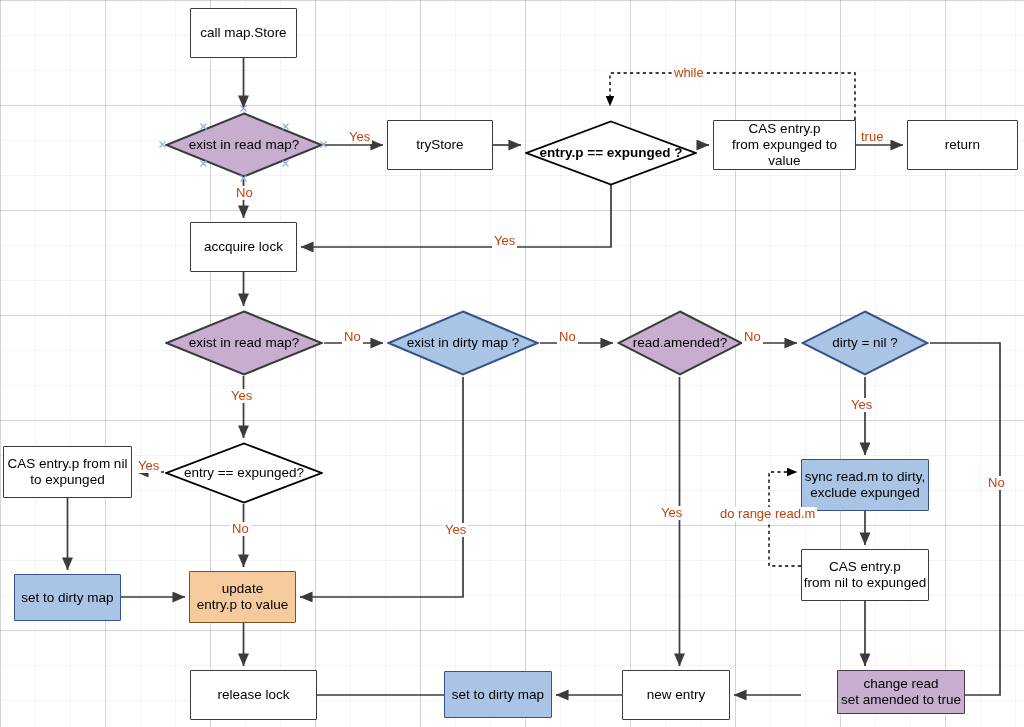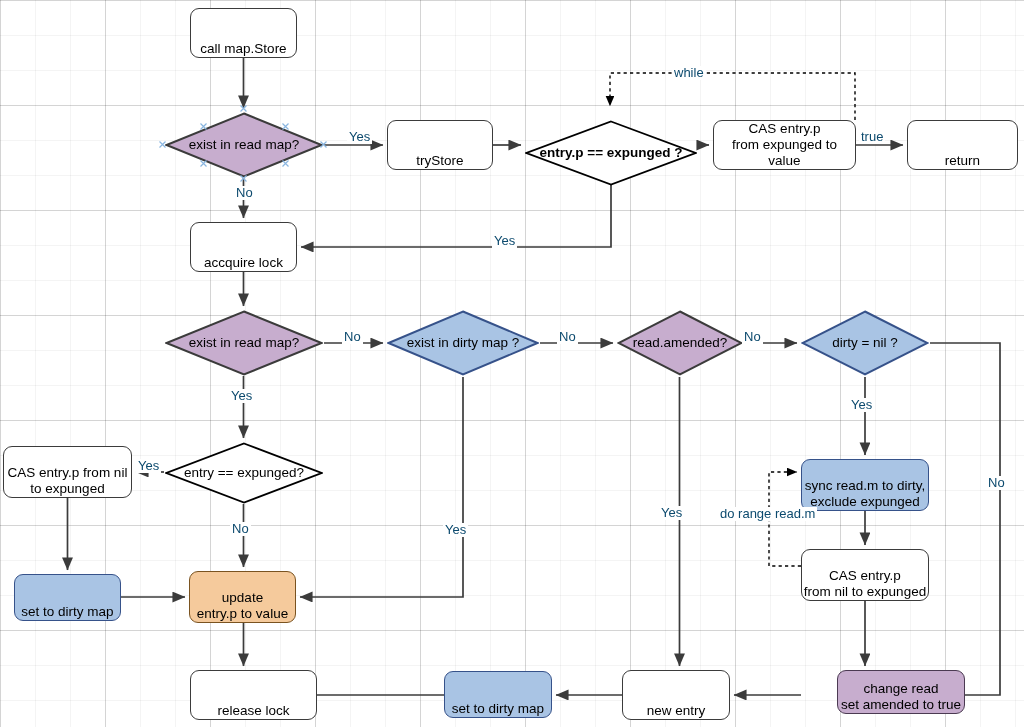--- a/index.html
+++ b/index.html
@@ -37,23 +37,22 @@
     justify-content: center;
     text-align: center;
     color: #000000;
     font-size: 13.5px;
     line-height: 16px;
     white-space: pre-line;
     z-index: 3;
   }
   .rect {
     border: 1.6px solid #3b3b3b;
-    border-radius: 9px;
+    border-radius: 1px;
     background: #ffffff;
-    align-items: flex-end;
   }
   .rect.fill-blue   { background: #a9c4e4; border-color: #36528a; }
   .rect.fill-orange { background: #f5ca9c; border-color: #7a5320; }
   .rect.fill-purple { background: #c7adce; border-color: #4b3a52; }
 
   .diamond {
     background: transparent;
     border: none;
     align-items: center;
   }
@@ -67,21 +66,21 @@
     position: relative;
     z-index: 2;
     padding: 0 4px;
   }
 
   .edge-label {
     position: absolute;
     font-family: "Liberation Sans", sans-serif;
     font-size: 13px;
     line-height: 14px;
-    color: #0c4a6e;
+    color: #c2410c;
     background: #ffffff;
     padding: 0 2px;
     white-space: nowrap;
     z-index: 4;
   }
   .anchor-x {
     position: absolute;
     width: 7px;
     height: 7px;
     z-index: 5;

